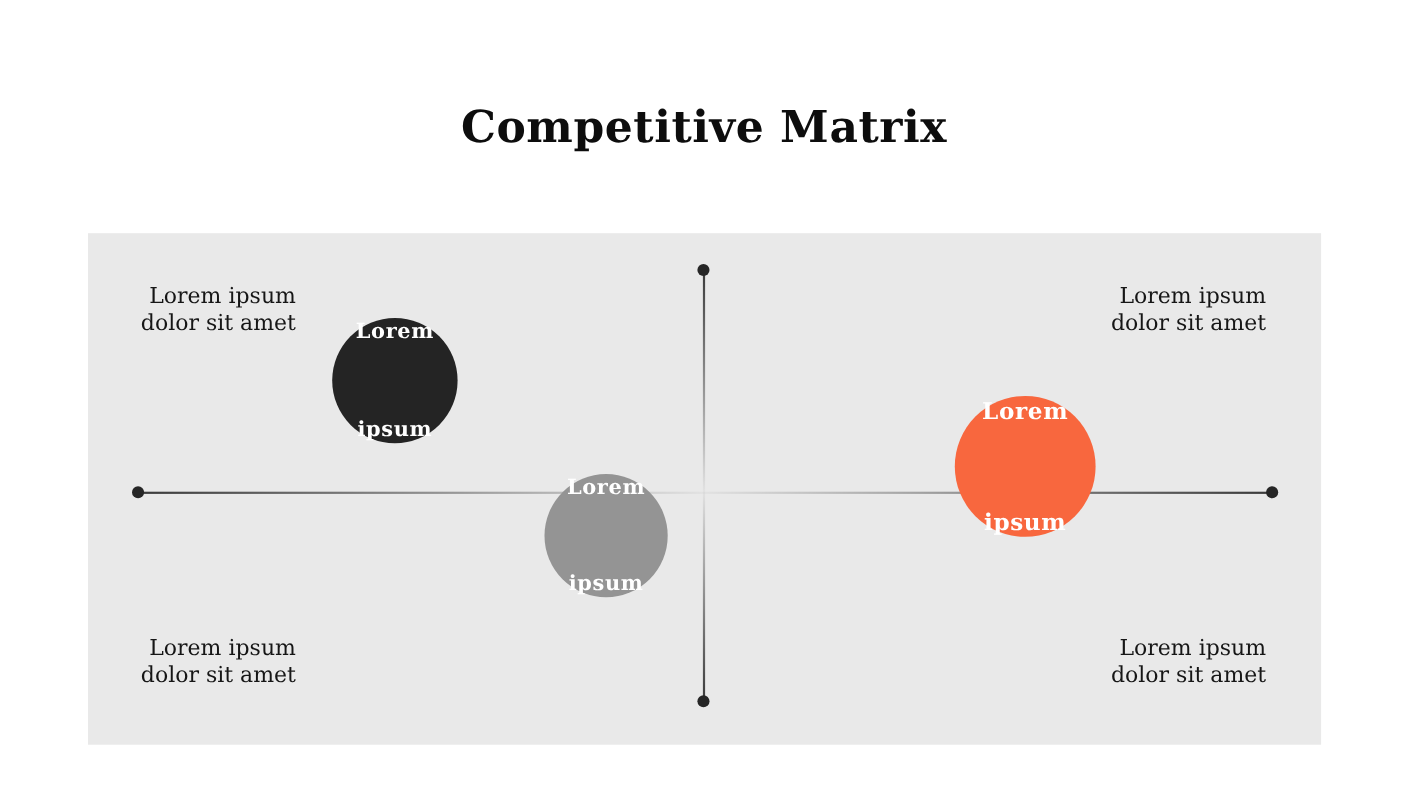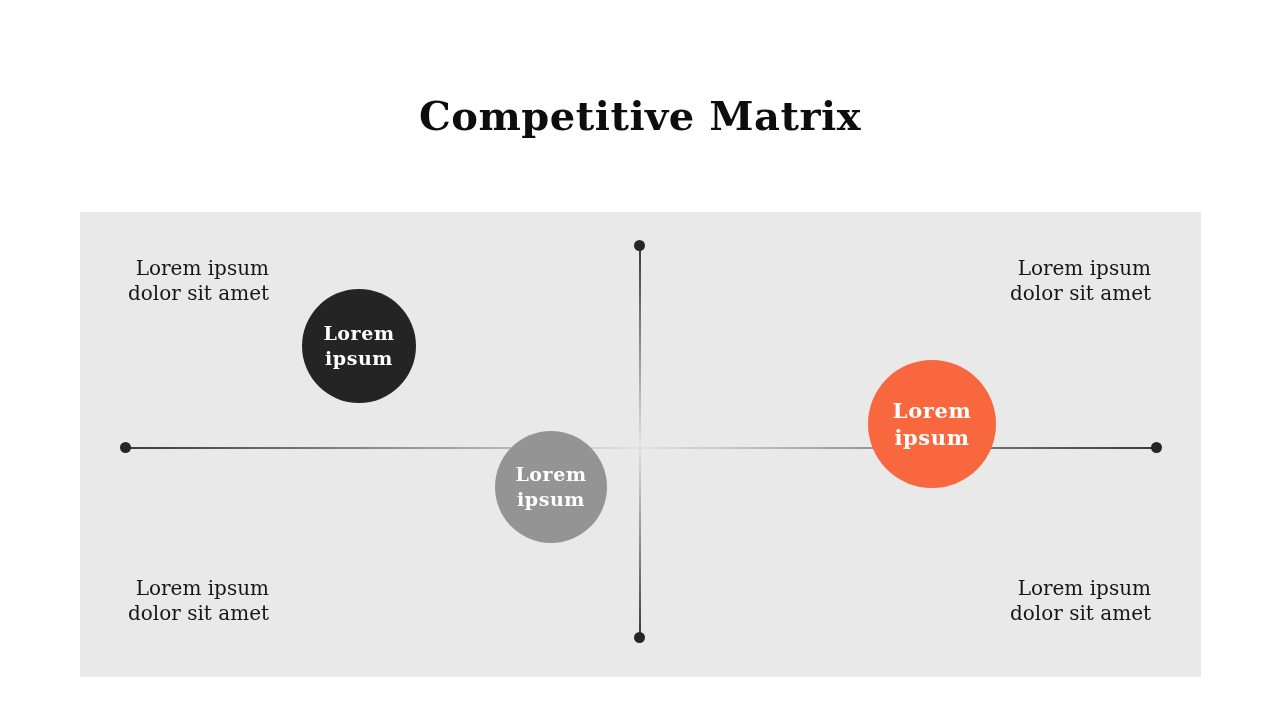--- a/index.html
+++ b/index.html
@@ -62,21 +62,21 @@
   .ql-tr { right: 50px; top: 44px;  text-align: right; }
   .ql-bl { left: 48px;  top: 364px; text-align: left; }
   .ql-br { right: 50px; top: 364px; text-align: right; }
 
   .bubble {
     position: absolute;
     border-radius: 50%;
     display: flex;
     flex-direction: column;
     align-items: center;
-    justify-content: center;
+    justify-content: space-between;
     font-weight: 700;
     letter-spacing: 0.6px;
     text-align: center;
   }
   .bubble span { display: block; }
   .bubble-dark   { left: 222px; top: 77px;  width: 114px; height: 114px; font-size: 19px; line-height: 25px; }
   .bubble-gray   { left: 415px; top: 219px; width: 112px; height: 112px; font-size: 19px; line-height: 25px; }
   .bubble-orange { left: 788px; top: 148px; width: 128px; height: 128px; font-size: 21px; line-height: 27px; }
 </style>
 </head>

